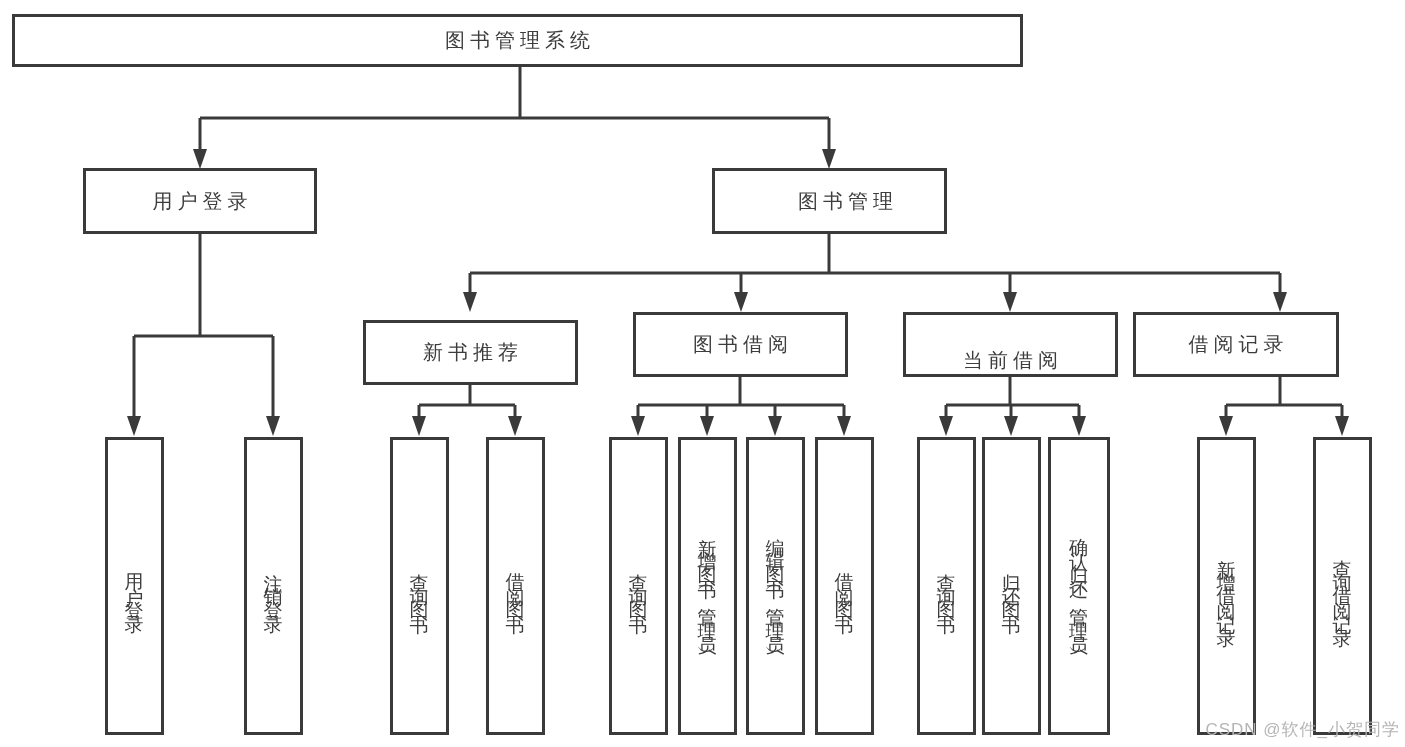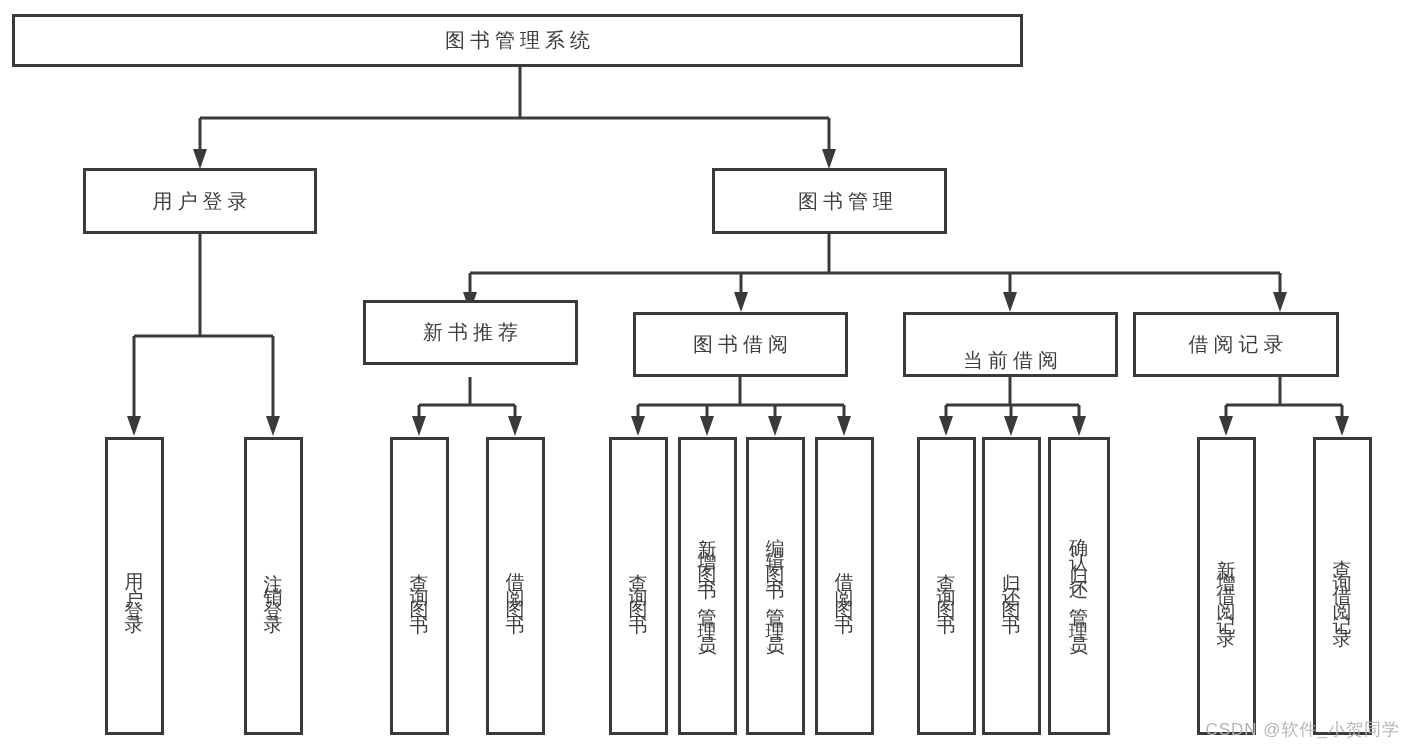--- a/index.html
+++ b/index.html
@@ -36,21 +36,21 @@
     white-space:nowrap;
     color:#3d3d3d;
   }
   .leaf .v-label{line-height:1;}
   
   .n-root{left:12px;top:14px;width:1011px;height:53px;}
   
   .n-user-login{left:83px;top:168px;width:234px;height:66px;}
   .n-book-mgmt{left:712px;top:168px;width:235px;height:66px;padding-left:32px;}
   
-  .n-new-books{left:363px;top:300px;width:215px;height:65px;text-align:right;}
+  .n-new-books{left:363px;top:320px;width:215px;height:65px;text-align:right;}
   .n-book-borrow{left:633px;top:312px;width:215px;height:65px;}
   .n-current-borrow{left:903px;top:312px;width:215px;height:65px;align-items:flex-end;}
   .n-borrow-records{left:1133px;top:312px;width:206px;height:65px;}
   
   .leaf{top:437px;height:298px;width:59px;}
   .n-leaf-ul-login{left:105px;}
   .n-leaf-ul-logout{left:244px;}
   .n-leaf-nb-query{left:390px;}
   .n-leaf-nb-borrow{left:486px;}
   .n-leaf-bb-query{left:609px;}

